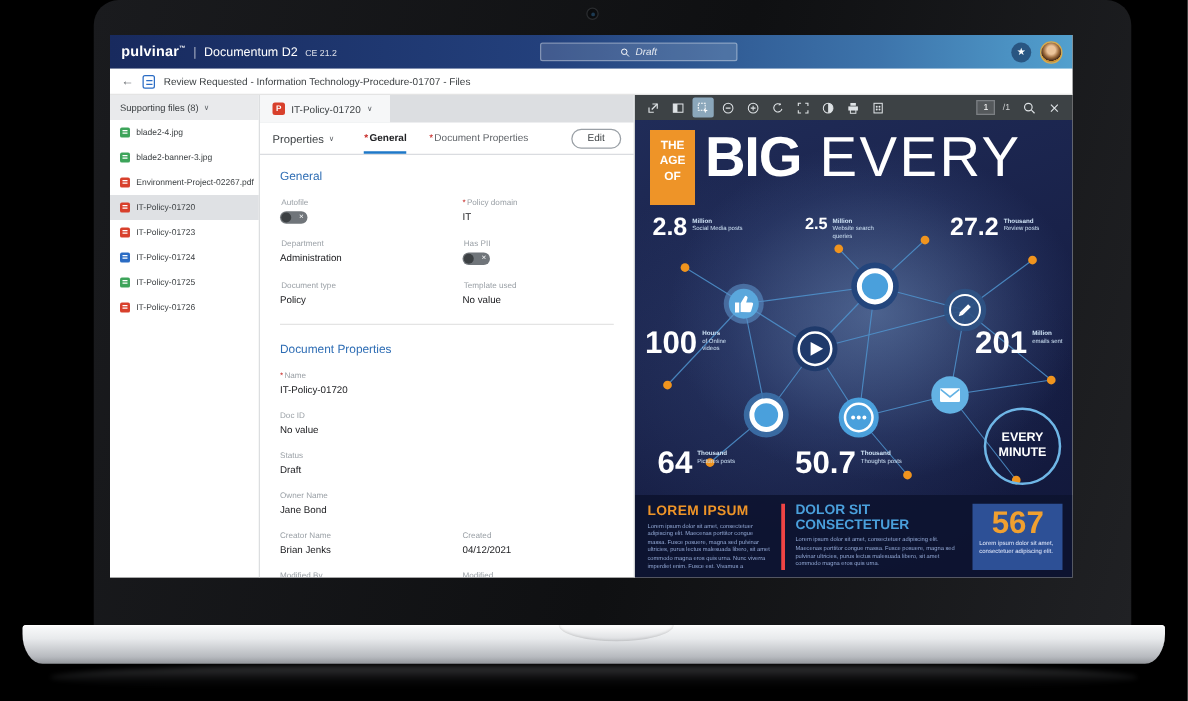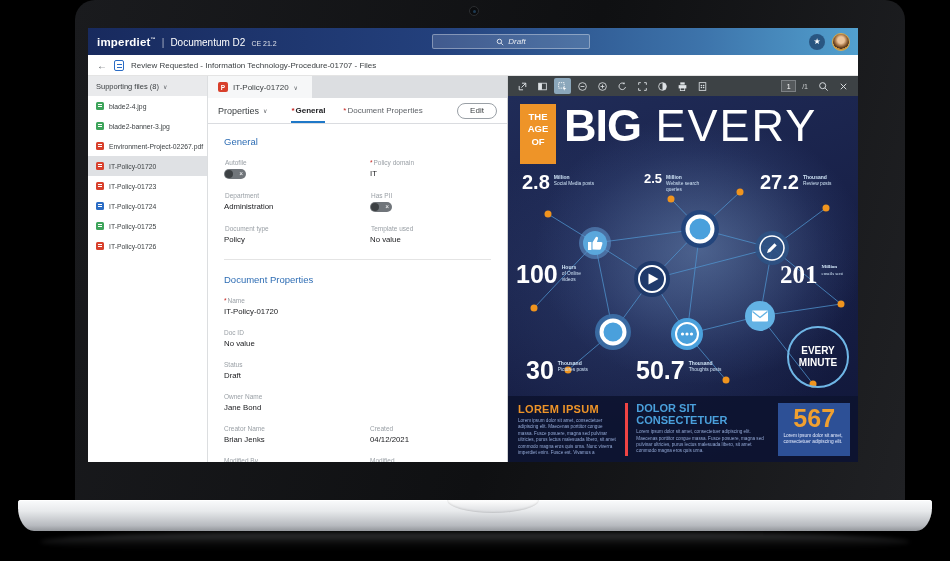--- a/index.html
+++ b/index.html
@@ -146,21 +146,21 @@
 </head>
 <body>
 
 <div class="laptop-bezel"></div>
 <div class="camera"></div>
 
 <div class="screen">
 
   <div class="topbar">
     <div class="logo-wrap">
-      <span class="logo"><span>imperdiet</span><sup>™</sup></span>
+      <span class="logo"><span>pulvinar</span><sup>™</sup></span>
       <span class="logo-sep">|</span>
       <span class="product">Documentum D2</span>
       <span class="version">CE 21.2</span>
     </div>
     <div class="search-pill">
       <svg width="8" height="8" viewBox="0 0 20 20">
         <circle cx="8.5" cy="8.5" r="5.5" fill="none" stroke="#fff" stroke-width="2"></circle>
         <line x1="13" y1="13" x2="18" y2="18" stroke="#fff" stroke-width="2"></line>
       </svg>
       <span class="txt">Draft</span>
@@ -491,27 +491,27 @@
         </div>
         <div class="stat" style="left:252px; top:76px;">
           <span class="num" style="font-size:20px;">27.2</span>
           <span class="lab" style="width:42px;"><b>Thousand</b><span>Review posts</span></span>
         </div>
 
         <div class="stat" style="left:8px; top:166px;">
           <span class="num" style="font-size:25px;">100</span>
           <span class="lab" style="width:34px;"><b>Hours</b><span>of Online videos</span></span>
         </div>
-        <div class="stat" style="left:272px; top:166px;font-family:Liberation Serif, serif;">
+        <div class="stat" style="left:272px; top:166px;">
           <span class="num" style="font-size:25px;">201</span>
           <span class="lab" style="width:30px;"><b>Million</b><span>emails sent</span></span>
         </div>
 
         <div class="stat" style="left:18px; top:262px;">
-          <span class="num" style="font-size:25px;">30</span>
+          <span class="num" style="font-size:25px;">64</span>
           <span class="lab" style="width:36px;"><b>Thousand</b><span>Pictures posts</span></span>
         </div>
         <div class="stat" style="left:128px; top:262px;">
           <span class="num" style="font-size:25px;">50.7</span>
           <span class="lab" style="width:38px;"><b>Thousand</b><span>Thoughts posts</span></span>
         </div>
 
         <div class="badge-circle">EVERY MINUTE</div>
 
         <div class="bottom-band">

